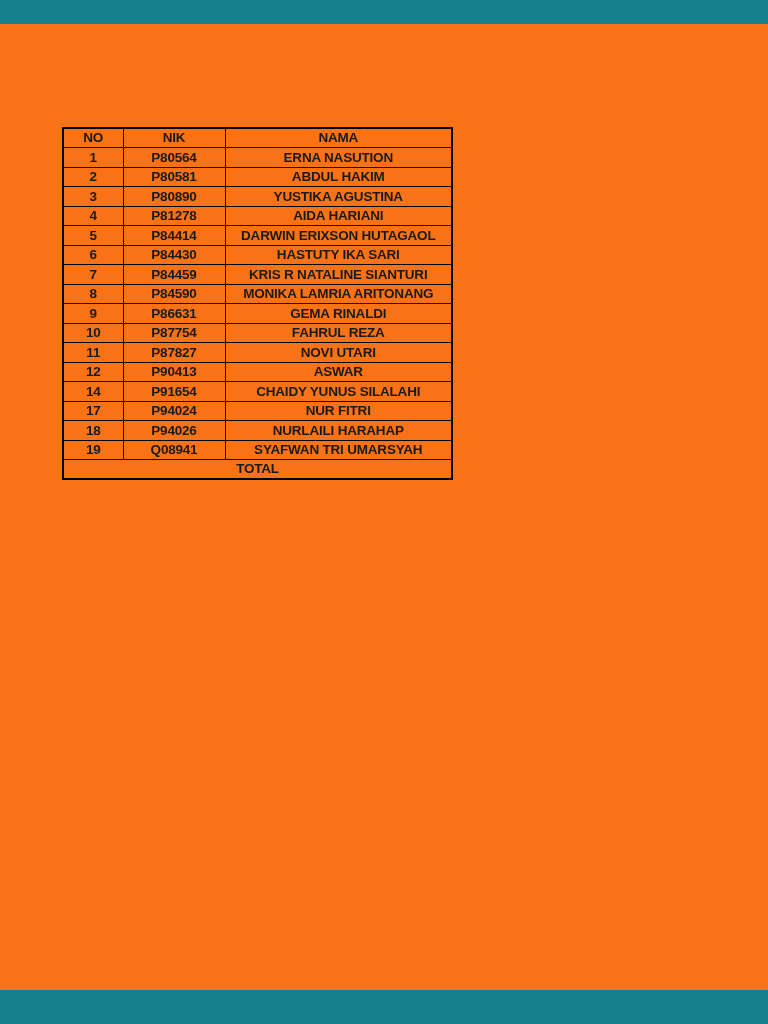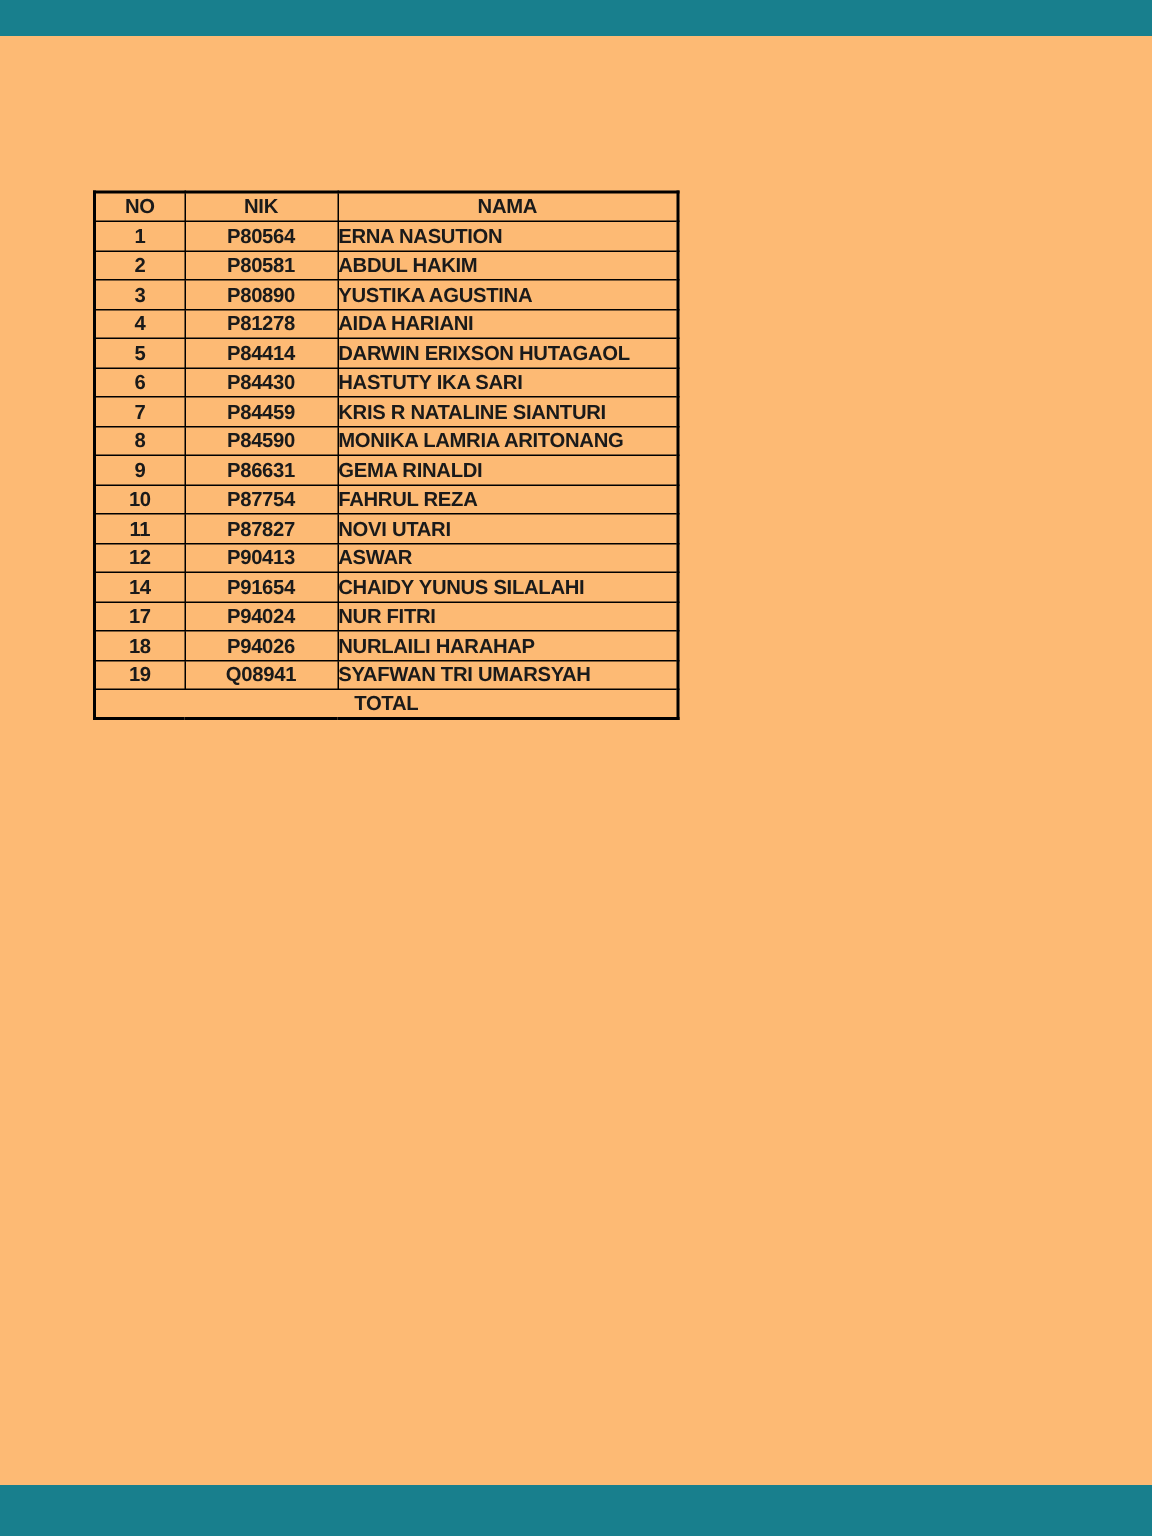--- a/index.html
+++ b/index.html
@@ -24,21 +24,21 @@
     background: var(--band-color, #187f8d);
   }
   .band-top { top: 0; height: 24px; }
   .band-bottom { bottom: 0; height: 34px; }
   .doc-page {
     position: absolute;
     left: 0;
     top: 24px;
     width: 768px;
     height: 966px;
-    background: #fdba74;
+    background: #f97316;
   }
   table.roster {
     position: absolute;
     left: 62px;
     top: 103px; 
     border-collapse: collapse;
     table-layout: fixed;
     border: 2px solid var(--border-color, #000);
   }
   col.w-no   { width: 60px; }
@@ -54,21 +54,21 @@
     font-weight: bold;
     letter-spacing: -0.2px;
     line-height: 1;
     color: var(--text-color, #1a1a1a);
     white-space: nowrap;
     overflow: hidden;
   }
   table.roster th { text-align: center; }
   td.c-no   { text-align: center; }
   td.c-nik  { text-align: center; padding-left: 3px; }
-  td.c-nama { text-align: left; padding-left: 3px; margin-left: 43px; }
+  td.c-nama { text-align: center; padding-left: 3px; margin-left: 43px; }
   tfoot td.c-total { text-align: center; }
 </style>
 </head>
 <body style="background: rgb(255, 255, 255);">
 
 <div class="stage">
   <div class="band band-top"></div>
 
   <div class="doc-page">
     <table class="roster">

